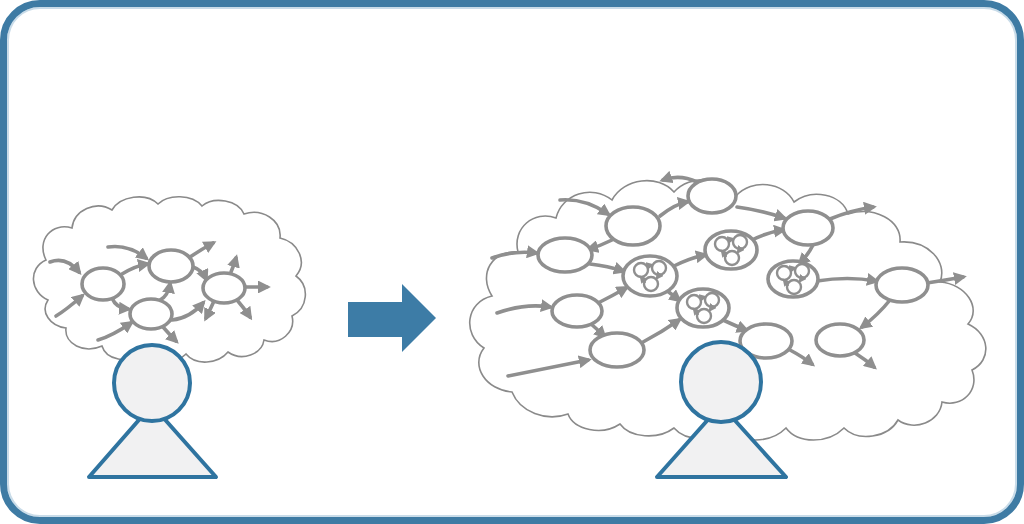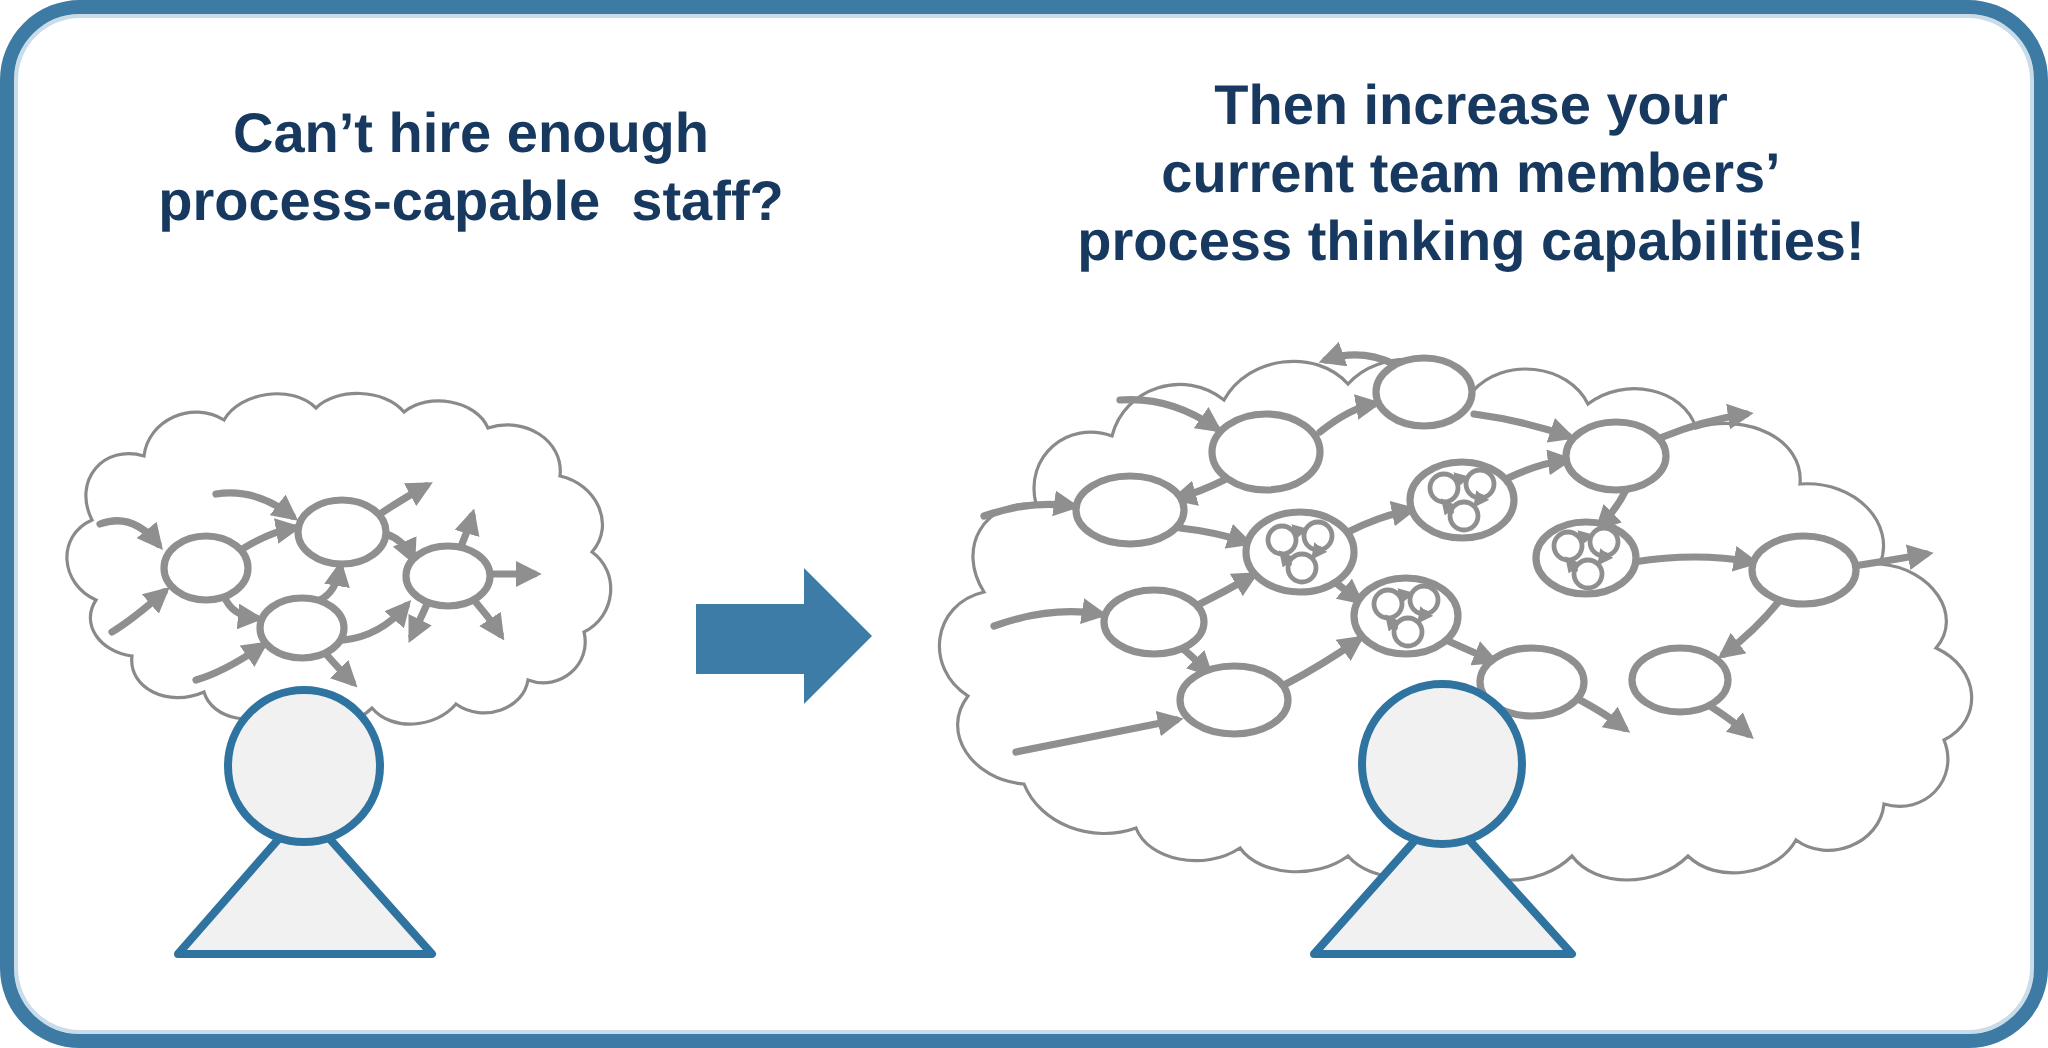--- a/index.html
+++ b/index.html
@@ -24,25 +24,20 @@
   .ah{fill:var(--network-gray);}
   .person-shape{fill:var(--person-fill);stroke:var(--person-blue);stroke-width:4;stroke-linejoin:round;}
   .block-arrow{fill:var(--arrow-blue);}
 </style>
 </head>
 <body>
 
 <div class="stage">
   <div class="frame"></div>
 
-  <div class="title title-left">Can’t hire enough
-process-capable  staff?</div>
-  <div class="title title-right">Then increase your
-current team members’
-process thinking capabilities!</div>
 
   <svg class="canvas" width="1024" height="524" viewBox="0 0 1024 524">
     <defs>
       <marker id="ah" viewBox="0 0 10 10" refX="7" refY="5" markerWidth="3.6" markerHeight="3.6" orient="auto-start-reverse">
         <path class="ah" d="M0,0 L10,5 L0,10 z"></path>
       </marker>
       <marker id="ahs" viewBox="0 0 10 10" refX="7" refY="5" markerWidth="4" markerHeight="4" orient="auto-start-reverse">
         <path class="ah" d="M0,0 L10,5 L0,10 z"></path>
       </marker>
       <g id="subproc">

